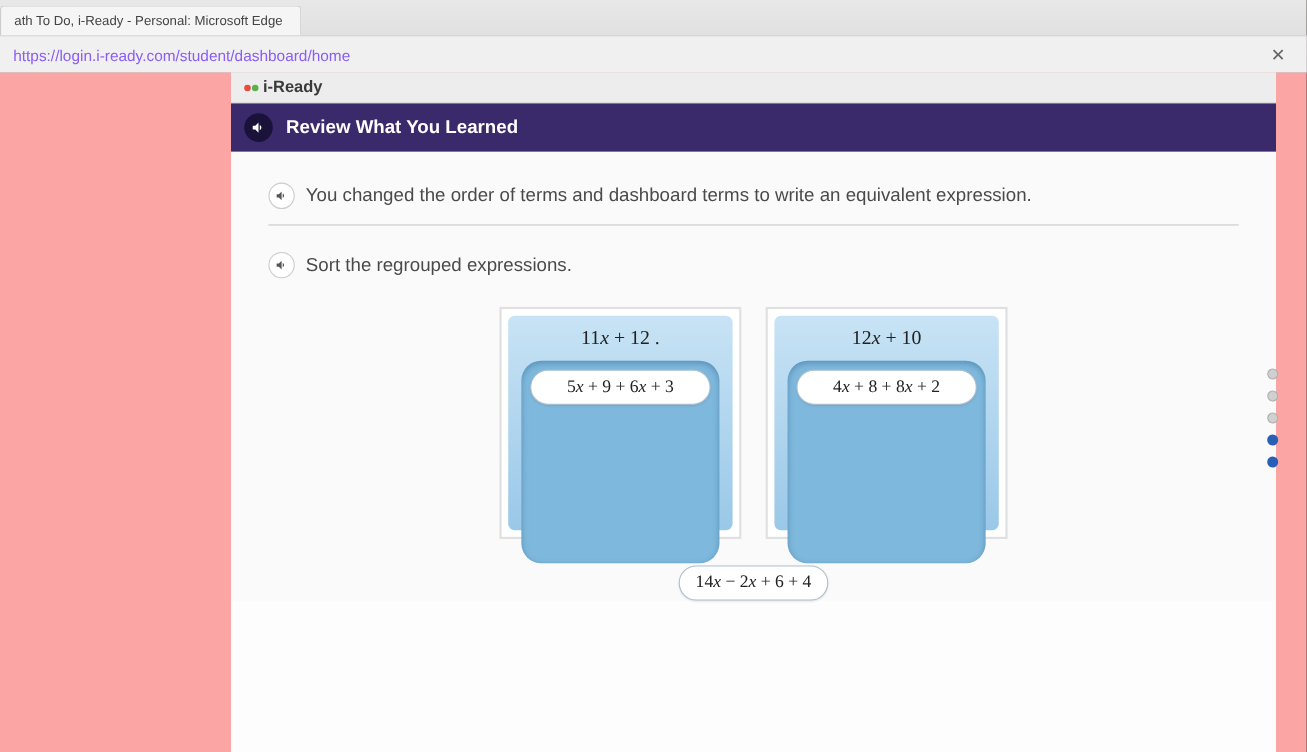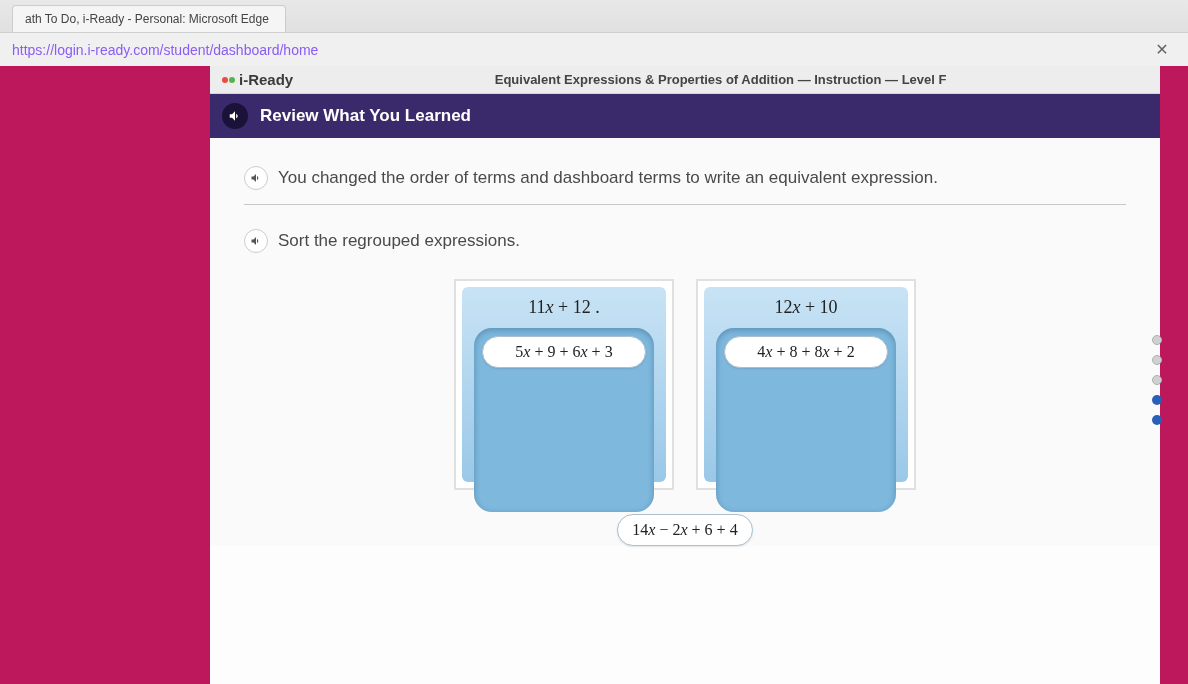--- a/index.html
+++ b/index.html
@@ -12,21 +12,21 @@
       position: relative;
     }
     .browser-chrome {
       background: linear-gradient(to bottom, #e8e8e8, #d8d8d8);
       border-bottom: 1px solid #b0b0b0;
     }
     .tab-bar {
       height: 32px;
       display: flex;
       align-items: flex-end;
-      padding-left: 12px;
+      padding-left: 0;
     }
     .browser-tab {
       background: #f5f5f5;
       padding: 6px 16px 6px 12px;
       font-size: 12px;
       color: #444;
       border-radius: 4px 4px 0 0;
       border: 1px solid #ccc;
       border-bottom: none;
     }
@@ -53,21 +53,21 @@
       font-size: 16px;
       cursor: pointer;
       margin-right: 4px;
     }
     .main-viewport {
       position: absolute;
       top: 66px;
       left: 0;
       right: 0;
       bottom: 0;
-      background: #be185d;
+      background: #fca5a5;
     }
     .app-container {
       position: absolute;
       left: 210px;
       right: 28px;
       top: 0;
       bottom: 0;
       background: #fdfdfd;
     }
     .top-bar {
@@ -255,21 +255,20 @@
   <div class="app-container">
 
     <div class="top-bar">
       <div class="brand">
         <div class="brand-dots">
           <span class="brand-dot" style="background:#e84c3d"></span>
           <span class="brand-dot" style="background:#57b24a"></span>
         </div>
         <span>i-Ready</span>
       </div>
-      <div class="lesson-title">Equivalent Expressions &amp; Properties of Addition — Instruction — Level F</div>
     </div>
 
     <div class="review-bar">
       <div class="audio-badge">
         <svg width="14" height="14" viewBox="0 0 24 24" fill="currentColor">
           <path d="M3 9v6h4l5 5V4L7 9H3zm13.5 3c0-1.8-1-3.3-2.5-4v8c1.5-.7 2.5-2.2 2.5-4z"></path>
         </svg>
       </div>
       <div class="review-title">Review What You Learned</div>
     </div>

